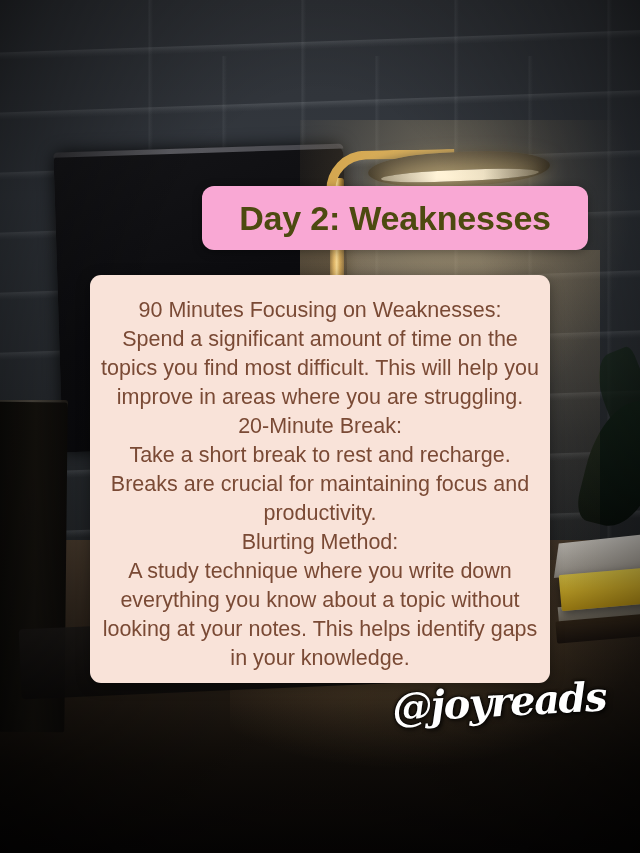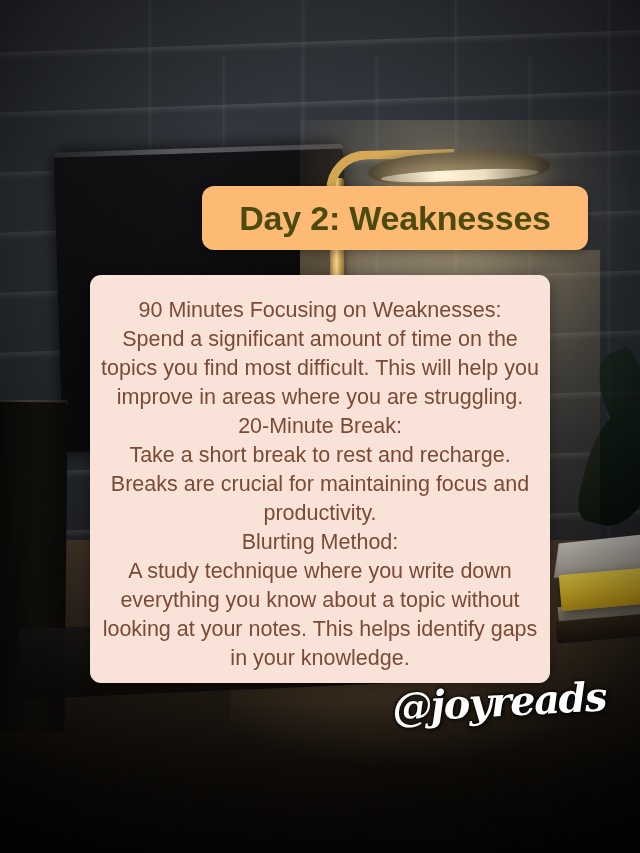--- a/index.html
+++ b/index.html
@@ -255,21 +255,21 @@
     inset: 0;
     background: radial-gradient(ellipse at 50% 42%, rgba(0,0,0,0) 38%, rgba(0,0,0,0.42) 78%, rgba(0,0,0,0.72) 100%);
     pointer-events: none;
   }
 
   
   .title-banner {
     position: absolute;
     left: 202px; top: 186px;
     width: 386px; height: 64px;
-    background: #fdba74;
+    background: #f9a8d4;
     border-radius: 12px;
     display: flex;
     align-items: center;
     justify-content: center;
     box-shadow: 0 2px 10px rgba(0,0,0,0.35);
   }
   .title-text {
     font-size: 34px;
     font-weight: bold;
     color: #4d4a10;

